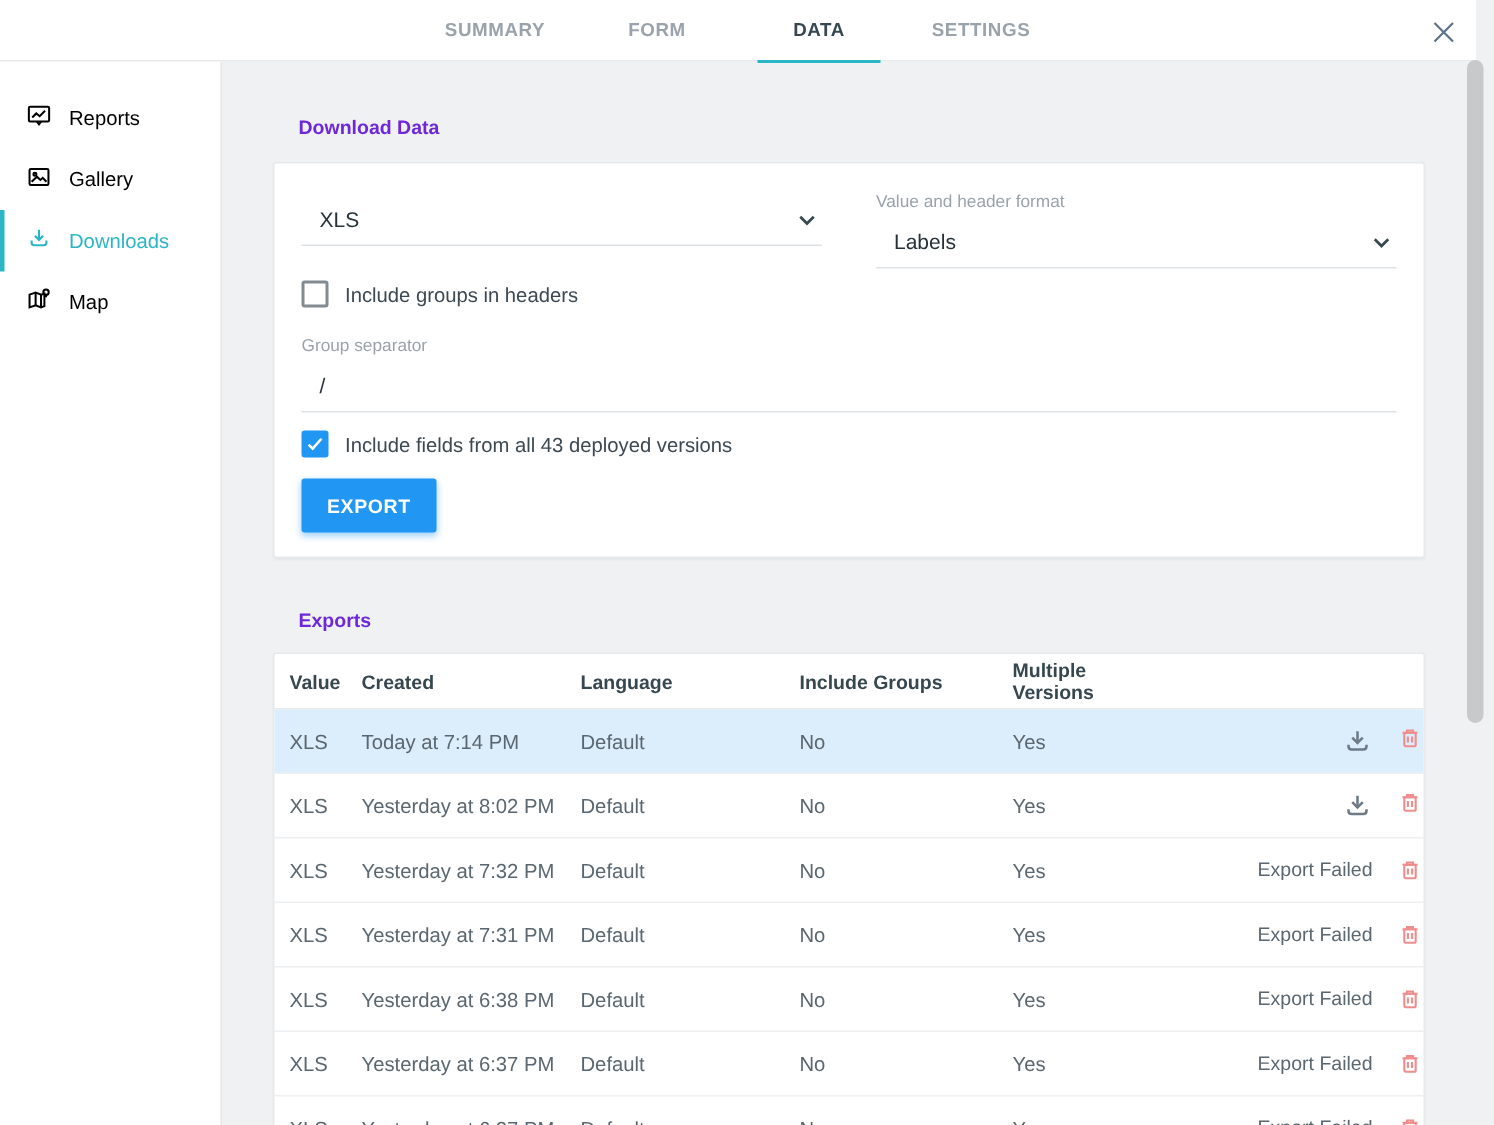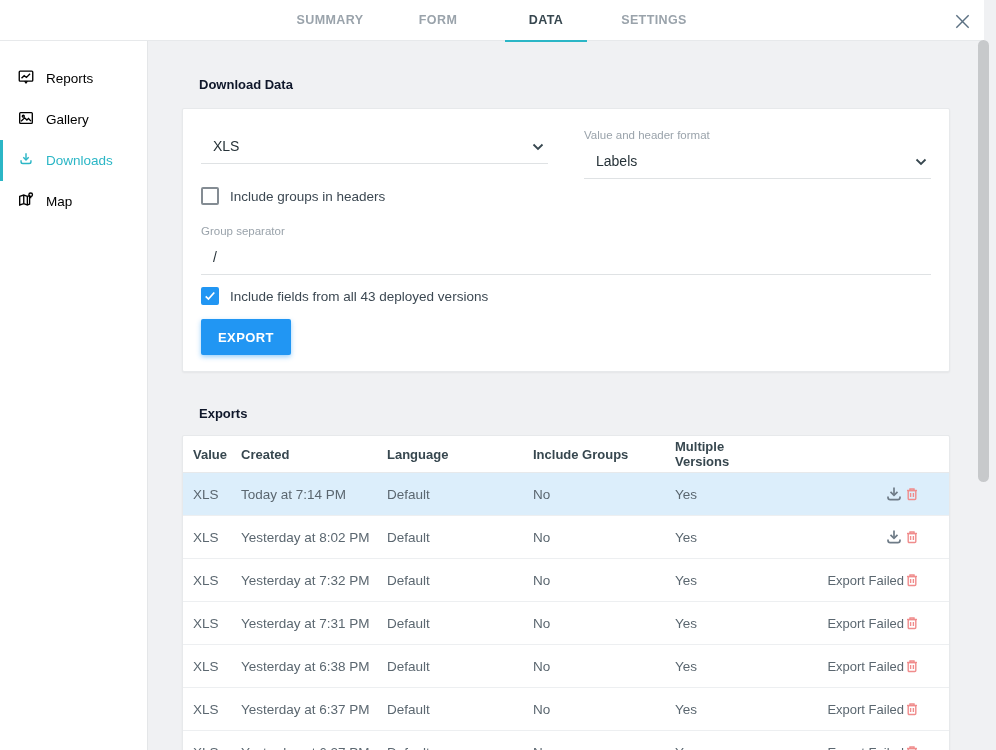--- a/index.html
+++ b/index.html
@@ -23,21 +23,21 @@
   .sidebar { position:absolute; top:41px; left:0; bottom:0; width:148px; background:#fff;
              border-right:1px solid #e4e6e8; padding-top:17px; z-index:4; }
   .side-item { height:41px; display:flex; align-items:center; gap:11px; padding-left:14px;
                border-left:3px solid transparent; color:#000000; font-size:13.5px; cursor:pointer; }
   .side-item.active { color:var(--accent); border-left-color:var(--accent); }
   .side-item svg { flex:0 0 auto; }
 
   
   .content { position:absolute; left:149px; top:41px; right:0; bottom:0; overflow:hidden; }
   .content-inner { padding:0 46px 0 33px; }
-  .section-title { margin-top:36px; font-size:13px; font-weight:bold; color:#0f172a;padding-left:17px; }
+  .section-title { margin-top:36px; font-size:13px; font-weight:bold; color:#6d28d9;padding-left:17px; }
   .card { background:#fff; border:1px solid #e7e9eb; border-radius:2px;
           box-shadow:0 1px 2px rgba(0,0,0,.05); }
 
   
   .form-card { margin-top:16px; padding:20px 18px 16px 18px; }
   .fields-row { display:flex; gap:36px; }
   .field { flex:1; }
   .field-label { font-size:11.5px; color:#9aa3ab; line-height:13px; margin-bottom:2px; }
   .select-box { display:flex; justify-content:space-between; align-items:center;
                 padding:9px 4px 9px 12px; font-size:14px; color:#263238;
@@ -62,22 +62,22 @@
   .trow { display:flex; align-items:center; height:43px; border-bottom:1px solid #edeff1;
           font-size:13.5px; color:#5b6770; }
   .trow.thead { height:37px; border-bottom:1px solid #e7e9eb; font-size:13px; font-weight:bold;
                 color:#37474f; }
   .trow.highlight { background:var(--rowhl); }
   .col-type     { width:58px;  padding-left:10px; }
   .col-created  { width:146px; }
   .col-language { width:146px; }
   .col-groups   { width:142px; }
   .col-versions { flex:1; }
-  .col-actions  { width:168px; display:flex; align-items:center; justify-content:flex-end;
-                  padding-right:29px; }
+  .col-actions  { width:168px; display:flex; align-items:flex-start; justify-content:flex-end;
+                  gap:17px; padding-right:1px; }
   .failed-label { font-size:13px; color:#5b6770; }
   .icon-btn { display:flex; align-items:center; justify-content:center; cursor:pointer; }
 
   
   .scroll-thumb { position:absolute; right:7px; top:40px; width:11px; height:442px;
                   background:#c7c9cb; border-radius:6px; z-index:6; }
 </style>
 </head>
 <body>
 

